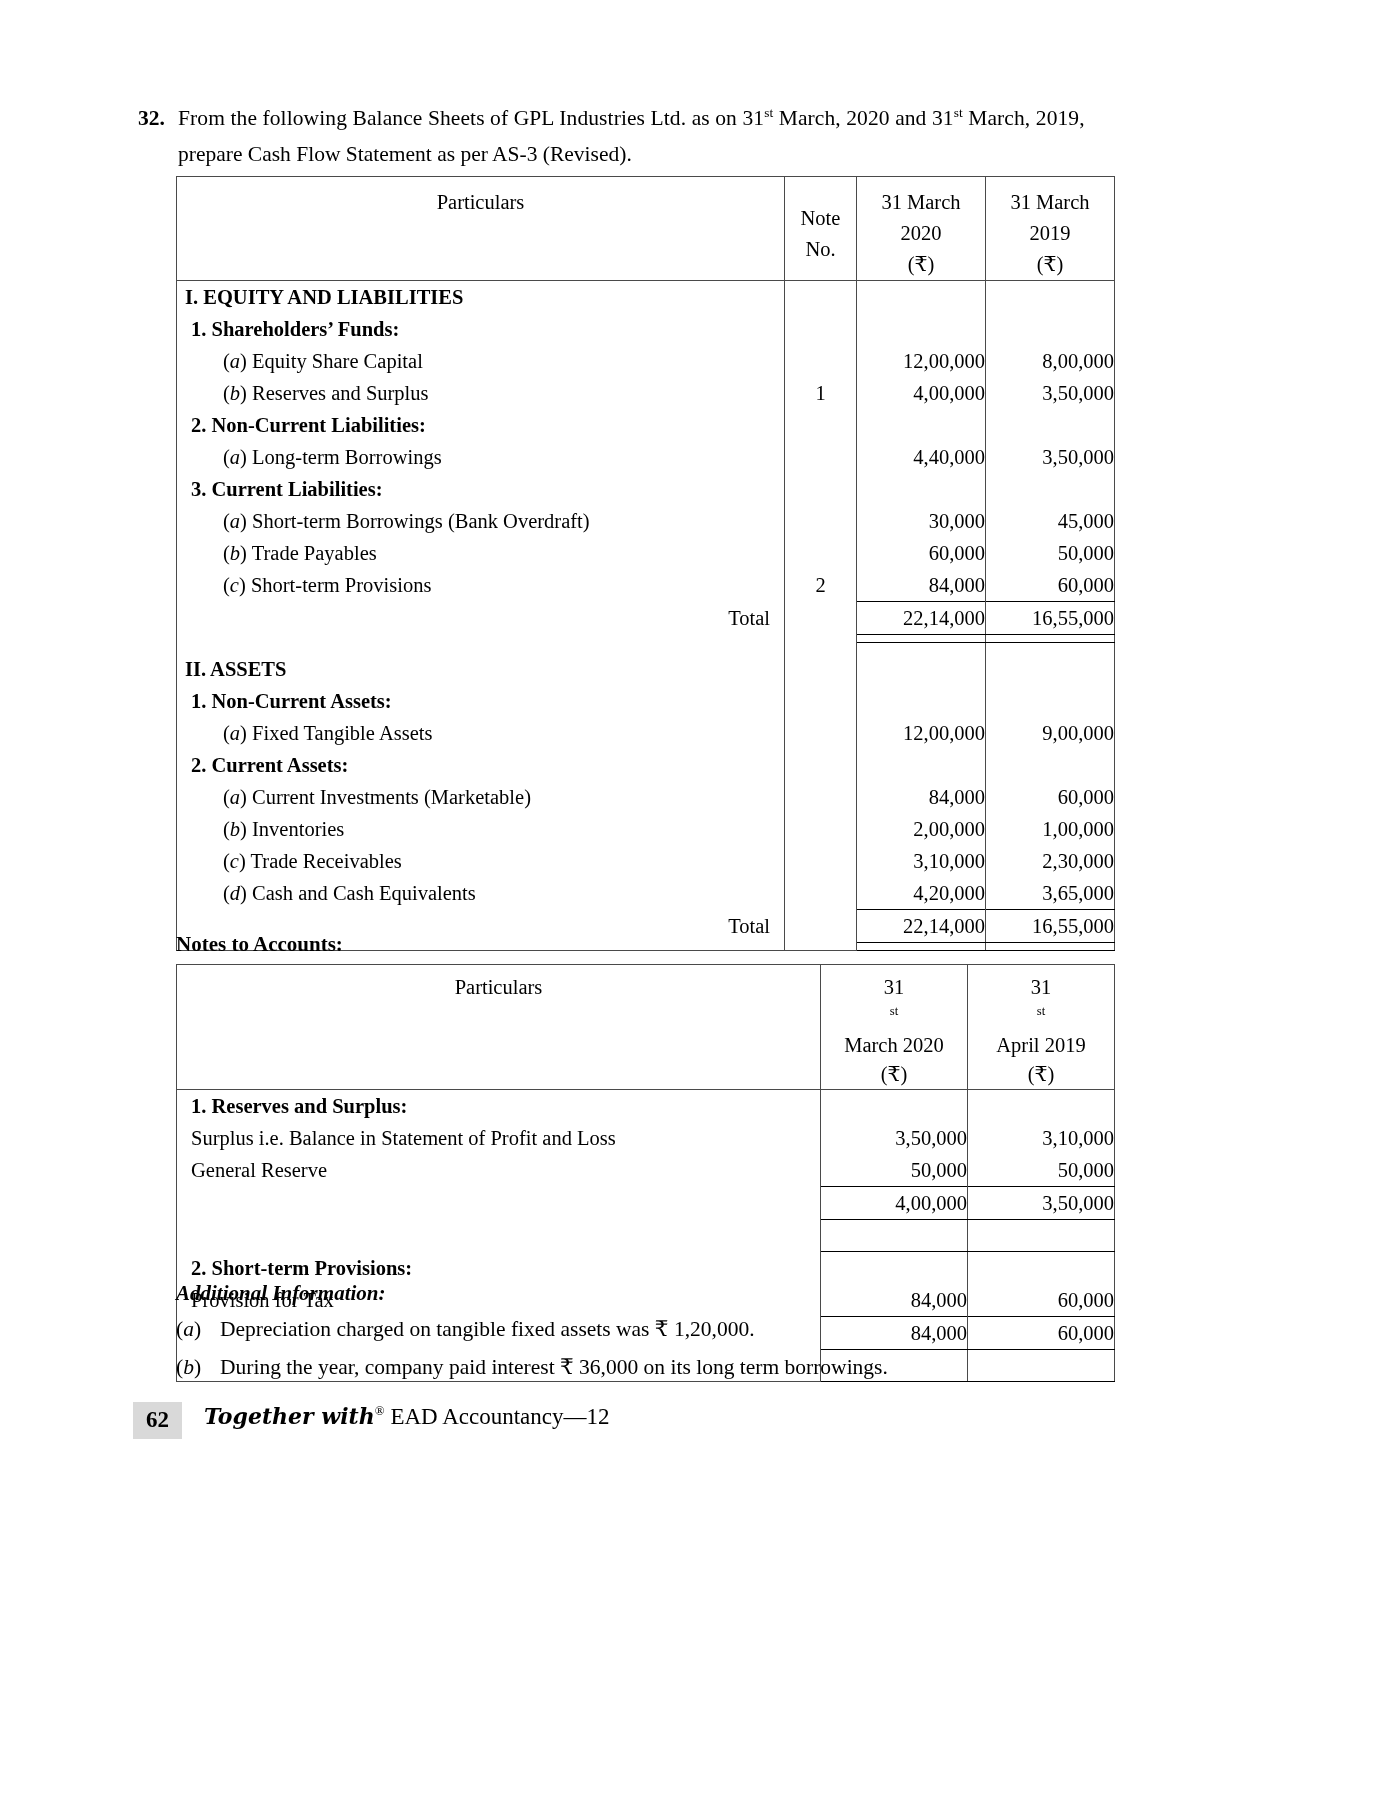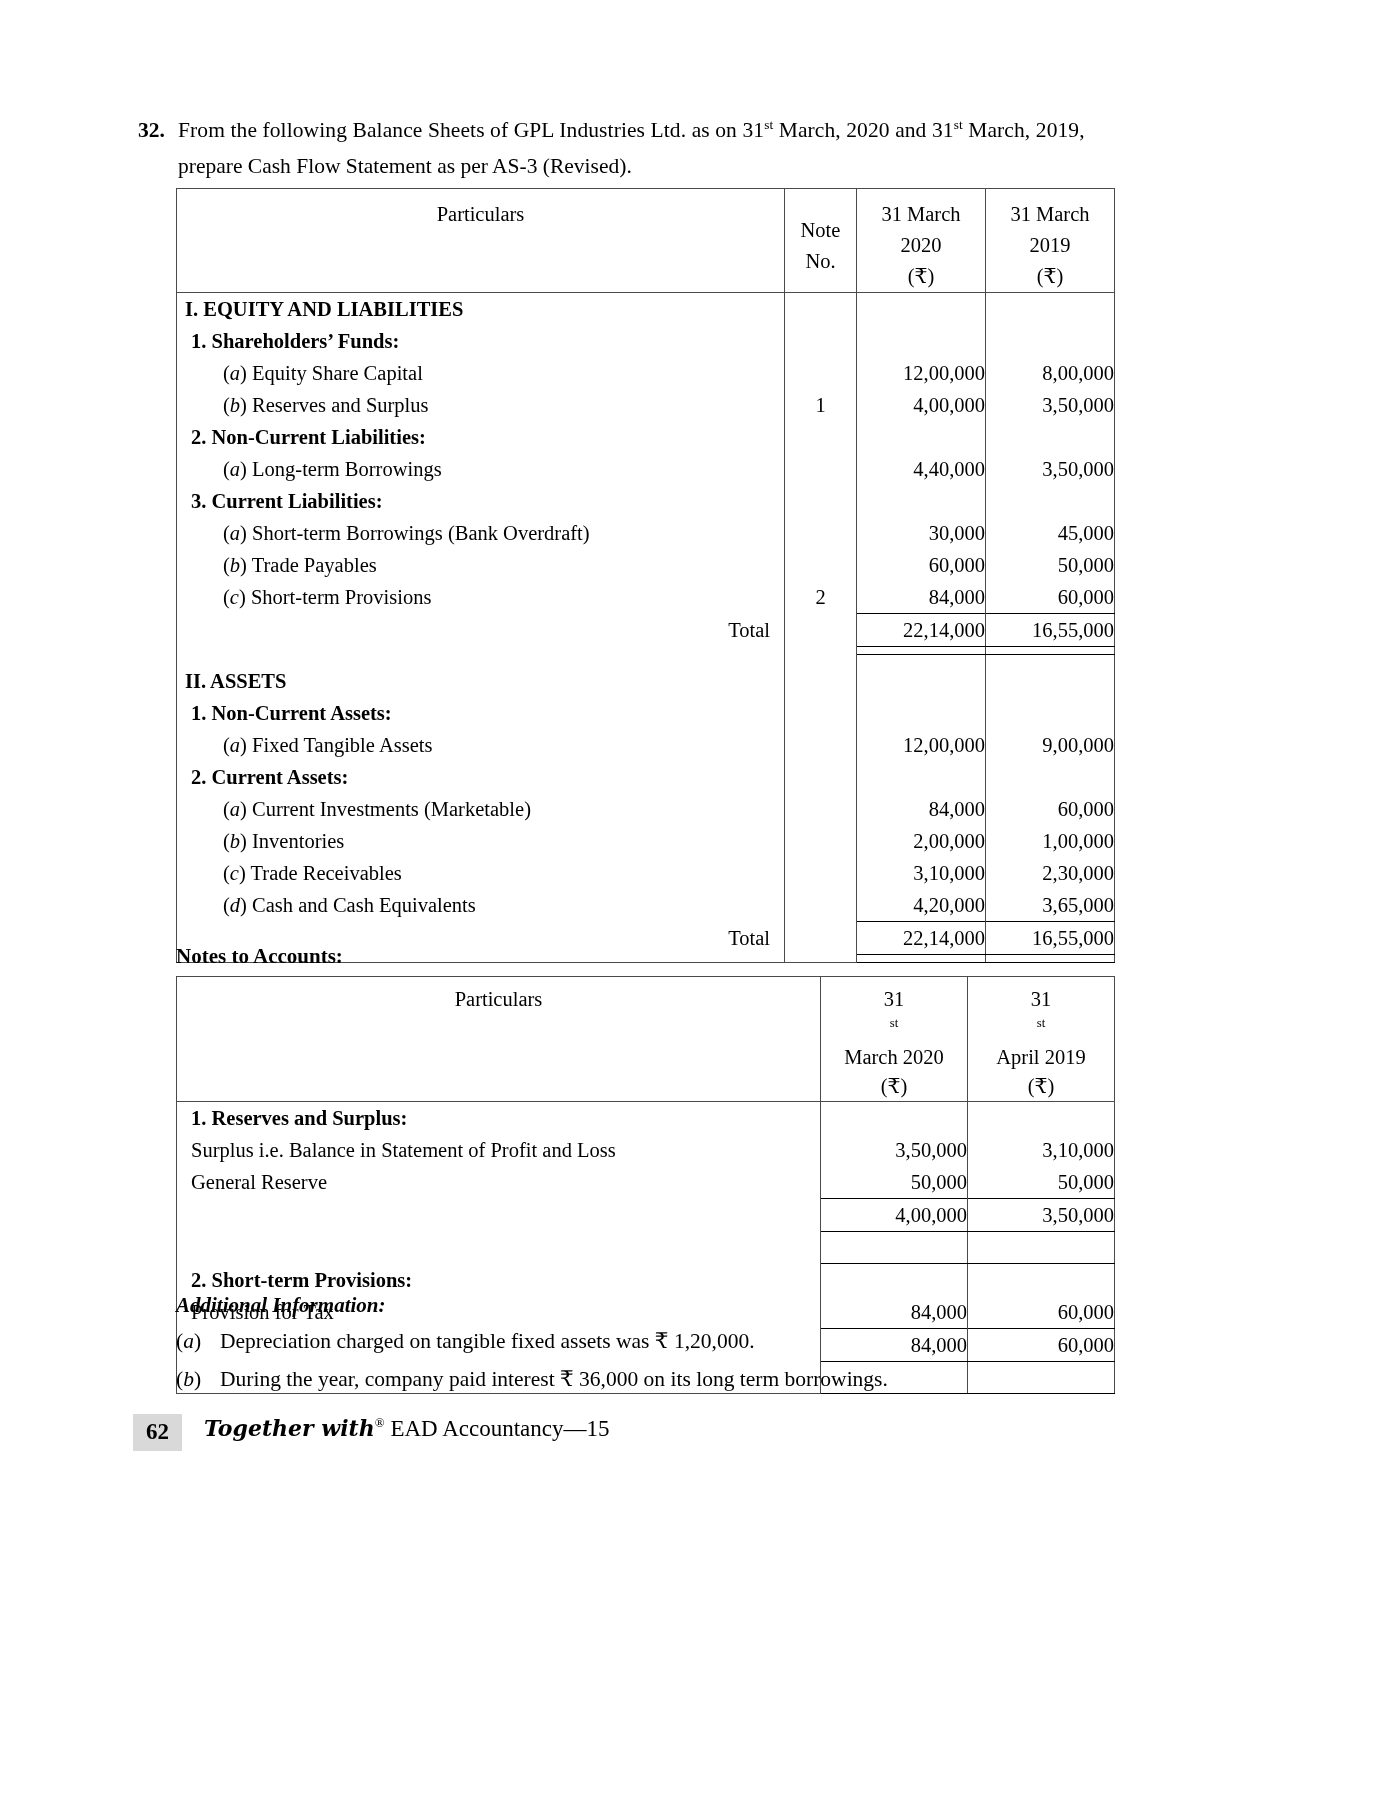--- a/index.html
+++ b/index.html
@@ -11,21 +11,21 @@
     width: 1400px;
     height: 1800px;
     font-family: "Liberation Serif", "DejaVu Serif", serif;
     color: #000000;
     position: relative;
     overflow: hidden;
   }
 
   .page {
     position: absolute;
-    left: 0; top: 16px;
+    left: 0; top: 4px;
     width: 1400px;
     height: 1391px;
   }
 
   
   .q-block {
     position: absolute;
     left: 138px;
     top: 96px;
     width: 990px;
@@ -528,16 +528,16 @@
         </div>
         <div class="addl-item">
           <span class="addl-mark"><span class="par">(</span><i>b</i><span class="par">)</span></span>
           <span>During the year, company paid interest ₹ 36,000 on its long term borrowings.</span>
         </div>
       </div>
   </div>
 
   <div class="footer">
     <div class="pg-num">62</div>
-    <div class="brand"><span class="brand-script">Together with</span><span class="brand-reg">®</span><span> EAD Accountancy—15</span></div>
+    <div class="brand"><span class="brand-script">Together with</span><span class="brand-reg">®</span><span> EAD Accountancy—12</span></div>
   </div>
 
 </div>
 
 </body></html>

